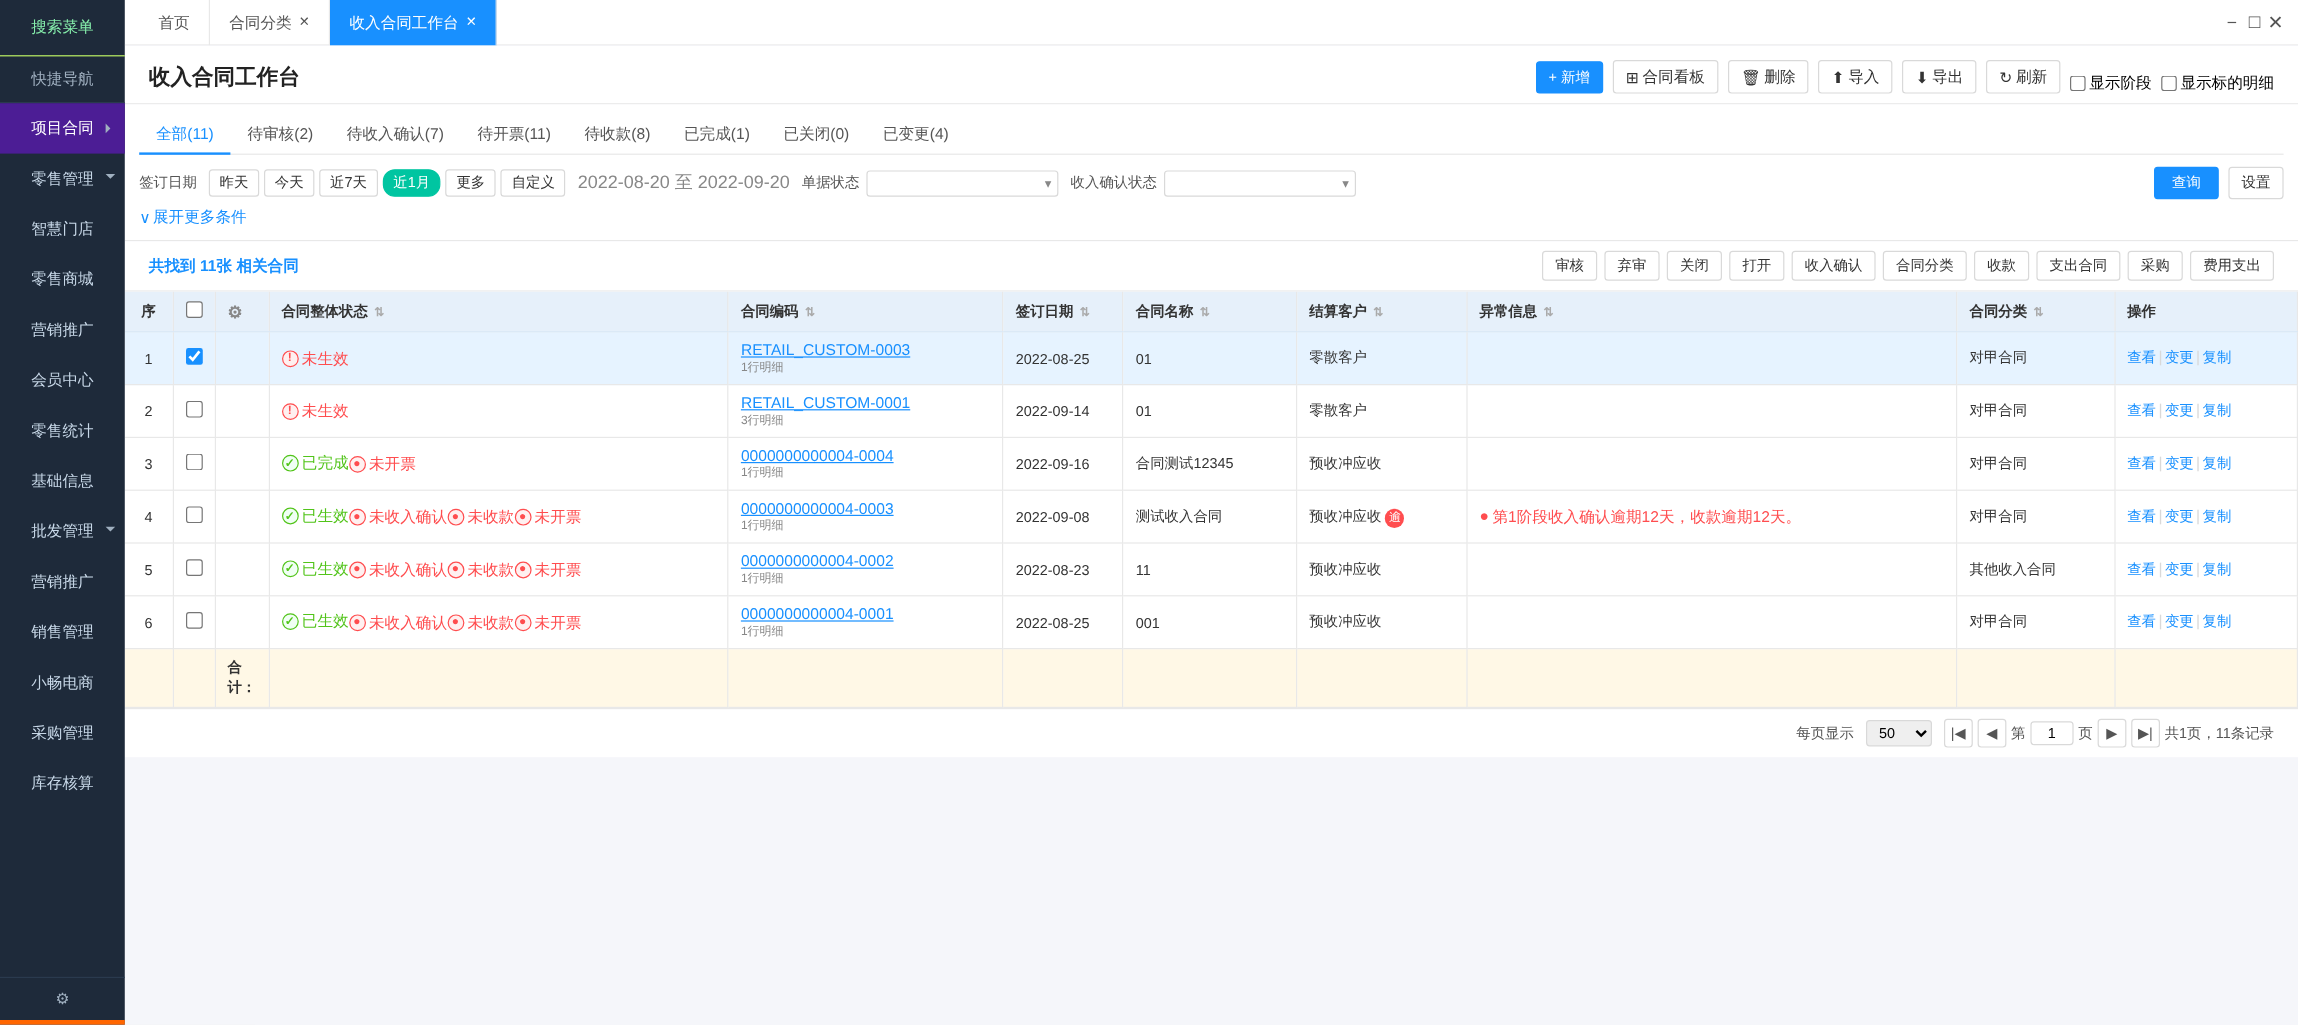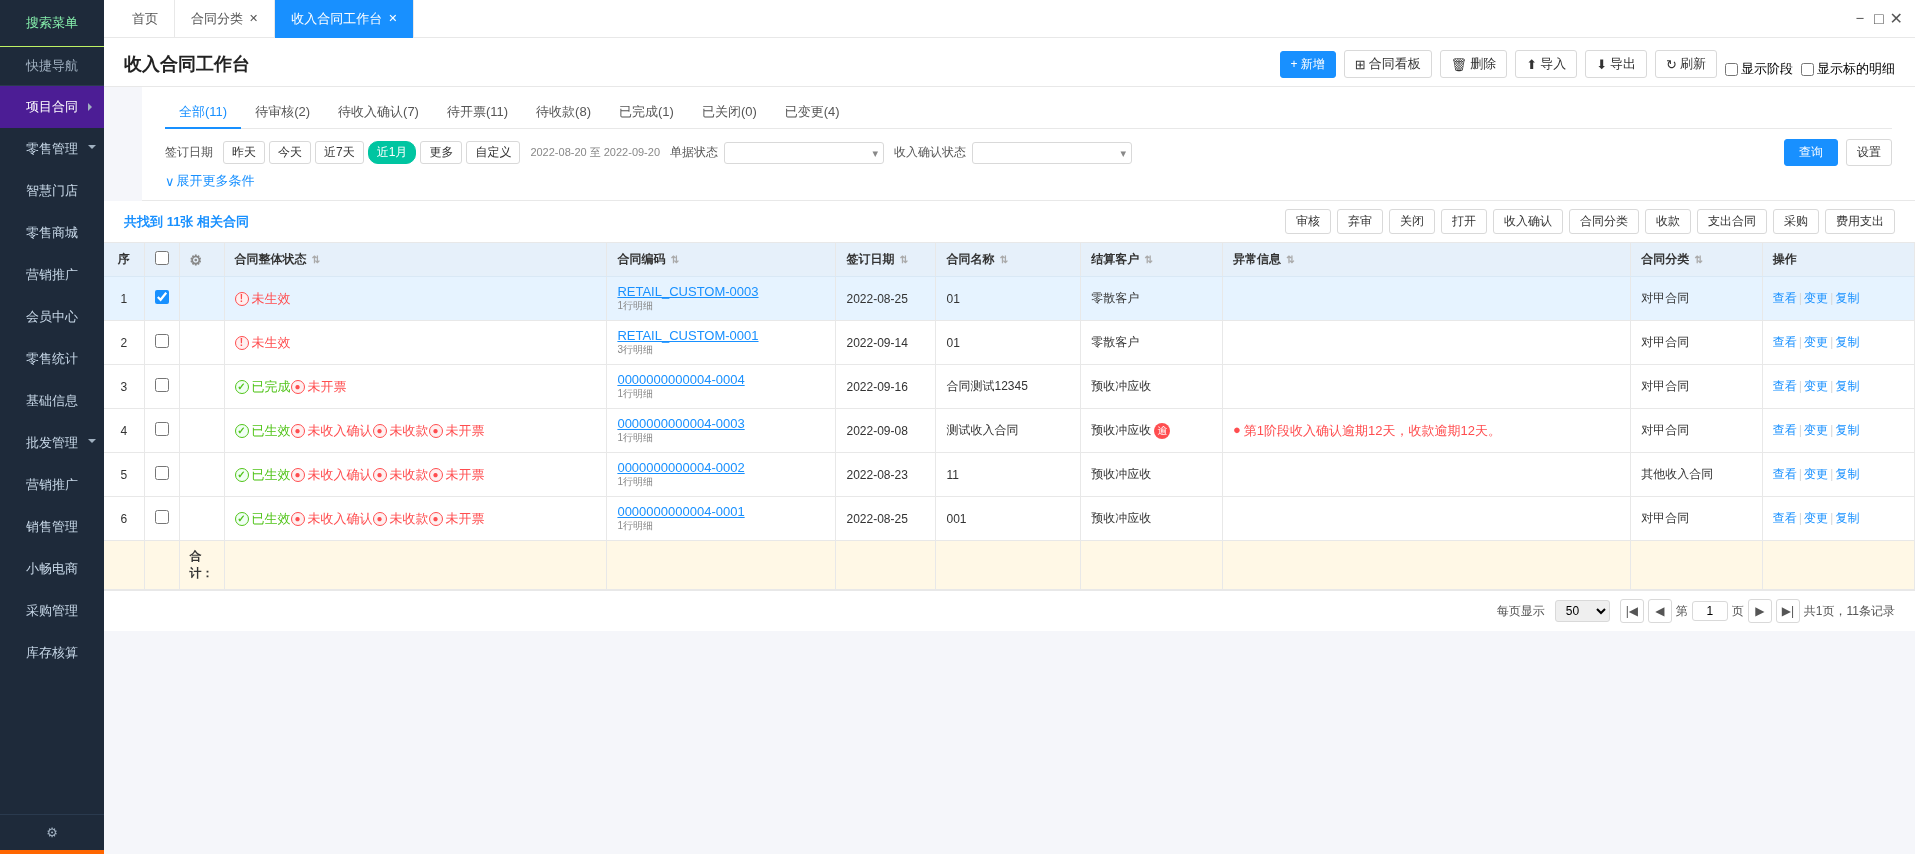--- a/index.html
+++ b/index.html
@@ -32,21 +32,21 @@
     .content { flex: 1; display: flex; flex-direction: column; overflow: hidden; background: #f5f6fa; padding: 0; }
 
     
     .page-header { background: #fff; padding: 12px 20px 8px; border-bottom: 1px solid #e8e8e8; display: flex; align-items: center; justify-content: space-between; }
     .page-title { font-size: 18px; font-weight: bold; color: #222; }
     .header-actions { display: flex; align-items: flex-end; gap: 8px; flex-wrap: wrap; }
     .btn { padding: 4px 10px; border: 1px solid #d9d9d9; background: #fff; border-radius: 3px; cursor: pointer; color: #333; font-size: 12px; display: flex; align-items: center; gap: 3px; white-space: nowrap; }
     .btn-primary { background: #1890ff; border-color: #1890ff; color: #fff; }
 
     
-    .filter-area { background: #fff; padding: 10px 23px; border-bottom: 1px solid #e8e8e8; margin-left: 38px; }
+    .filter-area { background: #fff; padding: 10px 12px; border-bottom: 1px solid #e8e8e8; }
     .status-tabs { display: flex; align-items: center; gap: 0; margin-bottom: 10px; border-bottom: 1px solid #e8e8e8; }
     .status-tab { padding: 6px 14px; cursor: pointer; color: #555; font-size: 13px; border-bottom: 2px solid transparent; margin-bottom: -1px; }
     .status-tab.active { color: #1890ff; border-bottom-color: #1890ff; }
     .filter-row { display: flex; align-items: center; gap: 10px; flex-wrap: wrap; }
     .filter-label { color: #555; font-size: 12px; white-space: nowrap; }
     .filter-date-btns { display: flex; gap: 4px; align-items: center; }
     .date-btn { padding: 2px 8px; border: 1px solid #d9d9d9; border-radius: 3px; cursor: pointer; font-size: 12px; color: #333; background: #fff; }
     .date-btn.active { background: #00c5a1; border-color: #00c5a1; color: #fff; border-radius: 10px; }
     .filter-select { display: flex; align-items: center; gap: 6px; }
     .select-box { border: 1px solid #d9d9d9; border-radius: 3px; padding: 3px 24px 3px 8px; font-size: 12px; color: #333; background: #fff; min-width: 160px; position: relative; appearance: none; cursor: pointer; }
@@ -216,21 +216,21 @@
       <div class="filter-row">
         <span class="filter-label">签订日期</span>
         <div class="filter-date-btns">
           <button class="date-btn">昨天</button>
           <button class="date-btn">今天</button>
           <button class="date-btn">近7天</button>
           <button class="date-btn active">近1月</button>
           <button class="date-btn">更多</button>
           <button class="date-btn">自定义</button>
         </div>
-        <div style="font-size:11px;color:#888;text-align:right;">2022-08-20 至 2022-09-20</div>
+        <div style="font-size:15px;color:#888;text-align:right;">2022-08-20 至 2022-09-20</div>
 
         <div class="filter-select">
           <span class="filter-label">单据状态</span>
           <div class="select-wrapper">
             <select class="select-box">
               <option value=""></option>
             </select>
           </div>
         </div>
 

